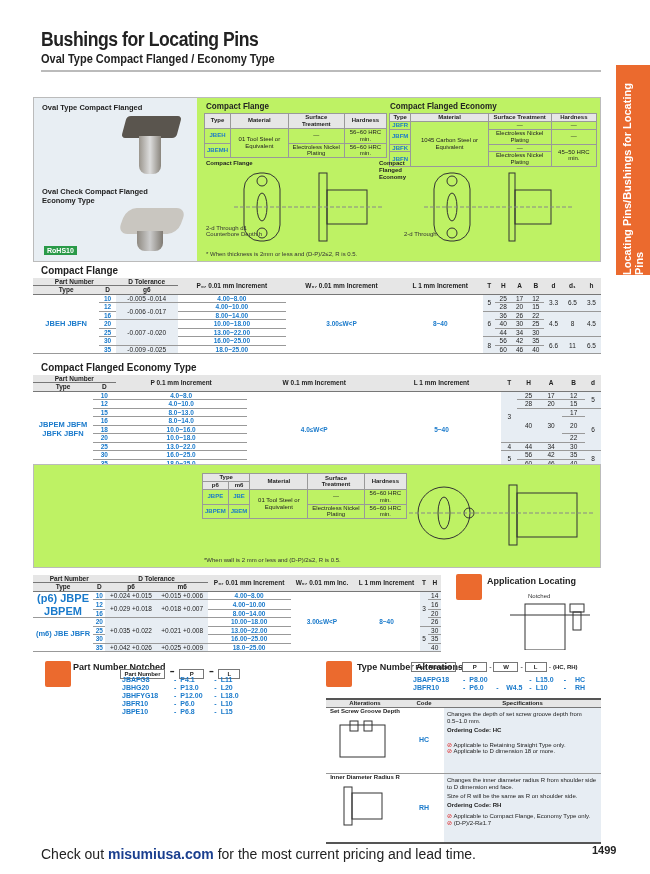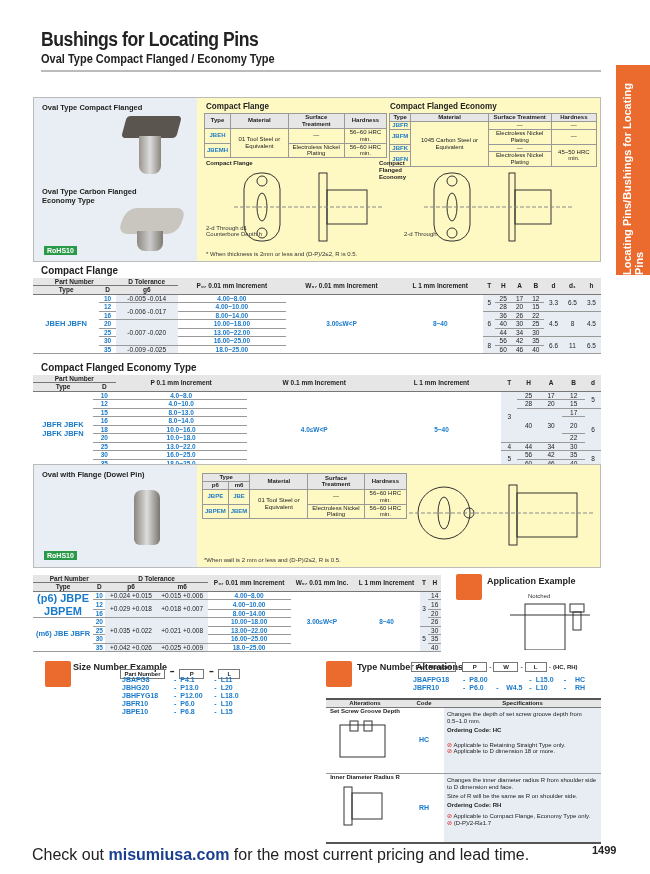--- a/index.html
+++ b/index.html
@@ -1,56 +1,56 @@
 <!DOCTYPE html>
 <html><head>
 <meta charset="utf-8">
 <style>
 *{box-sizing:border-box;margin:0;padding:0}
 body{width:650px;height:874px;background:#fff;font-family:"Liberation Sans",sans-serif;color:#222;position:relative;overflow:hidden}
 .title{position:absolute;left:41px;top:28px;font-size:20px;font-weight:bold;letter-spacing:-0.5px;transform:scaleX(0.88);transform-origin:left}
 .subtitle{position:absolute;left:41px;top:52px;font-size:12.5px;font-weight:bold;transform:scaleX(0.88);transform-origin:left}
 .hr{position:absolute;left:41px;top:70px;width:560px;height:2px;background:#bbb}
 .sidetab{position:absolute;left:616px;top:65px;width:34px;height:210px;background:#eb6a2e;color:#fff;font-size:11px;font-weight:bold;writing-mode:vertical-rl;transform:rotate(180deg);display:flex;align-items:center;justify-content:center}
-.box{position:absolute;border:1px solid #bbb;background:#fef9c3}
+.box{position:absolute;border:1px solid #bbb;background:#bef264}
 .photo{position:absolute;background:#e8eef3}
 .plab{position:absolute;font-size:7.5px;font-weight:bold;line-height:1.15}
 .rohs{position:absolute;background:#2a9a48;color:#fff;font-size:7px;font-weight:bold;padding:1px 3px}
 .secttl{position:absolute;font-size:11px;font-weight:bold;transform:scaleX(0.9);transform-origin:left}
 table{border-collapse:collapse;font-size:6.5px}
 td,th{text-align:center;padding:0 2px;line-height:1.15}
 th{font-weight:bold;background:#e6e6e6;border-bottom:1px solid #777}
 .blue{color:#1a7acb;font-weight:bold}
 .tbl{position:absolute}
 .tbl td{border-bottom:1px solid #999}
 .sh{background:#e7edf3}
 .mini td,.mini th{border:1px solid #999;font-size:6px}
 .note{position:absolute;font-size:6px;color:#333}
 .dwg{position:absolute;border:0}
 .ico{position:absolute;width:26px;height:26px;background:#eb6a2e;border-radius:2px}
 .icolab{position:absolute;font-size:9px;font-weight:bold;line-height:1.1}
 .pnbox{display:inline-block;border:1px solid #777;font-size:6px;font-weight:bold;padding:1px 3px;text-align:center}
-.footer{position:absolute;left:32px;top:846px;font-size:16px;color:#222}
+.footer{position:absolute;left:41px;top:846px;font-size:14px;color:#222}
 .footer b{color:#1a3f8f}
 .pageno{position:absolute;left:592px;top:844px;font-size:11px;font-weight:bold}
 </style>
 </head>
 <body>
 
 <div class="title">Bushings for Locating Pins</div>
 <div class="subtitle">Oval Type Compact Flanged / Economy Type</div>
 <div class="hr"></div>
 <div class="sidetab">Locating Pins/Bushings for Locating Pins</div>
 
 <div class="box" style="left:33px;top:97px;width:568px;height:165px">
  <div class="photo" style="left:0;top:0;width:163px;height:163px">
   <div class="plab" style="left:8px;top:6px">Oval Type Compact Flanged</div>
   <div style="position:absolute;left:90px;top:18px;width:55px;height:22px;background:#5a554e;border-radius:4px;transform:skewX(-15deg)"></div>
   <div style="position:absolute;left:105px;top:38px;width:22px;height:38px;background:linear-gradient(90deg,#9a958d,#ddd,#8a857d);border-radius:0 0 8px 8px"></div>
-  <div class="plab" style="left:8px;top:90px;width:110px">Oval Type Carbon Flanged Economy Type</div>
+  <div class="plab" style="left:8px;top:90px;width:110px">Oval Check Compact Flanged Economy Type</div>
   <div style="position:absolute;left:88px;top:110px;width:60px;height:26px;background:#c9c6c0;border-radius:10px;transform:skewX(-20deg)"></div>
   <div style="position:absolute;left:103px;top:133px;width:26px;height:20px;background:linear-gradient(90deg,#8f8a82,#ccc,#7f7a72);border-radius:0 0 8px 8px"></div>
   <div class="rohs" style="left:10px;top:148px">RoHS10</div>
  </div>
 
  <div class="secttl" style="left:172px;top:3px;font-size:9px">Compact Flange</div>
  <table class="mini" style="position:absolute;left:170px;top:15px;width:183px">
   <tbody>
         <tr>
           <th>Type</th>
@@ -235,21 +235,21 @@
         <th rowspan="2">H</th>
         <th rowspan="2">A</th>
         <th rowspan="2">B</th>
         <th rowspan="2">d</th>
       </tr>
  <tr>
         <th>Type</th>
         <th>D</th>
       </tr>
  <tr>
-        <td rowspan="9" class="blue" style="font-size:7.5px;width:60px">JBFR JBFK JBFK JBFN</td>
+        <td rowspan="9" class="blue" style="font-size:7.5px;width:60px">JBPEM JBFM JBFK JBFN</td>
         <td class="blue">10</td>
         <td class="blue">4.0~8.0</td>
         <td rowspan="9" class="blue">4.0≤W&lt;P</td>
         <td rowspan="9" class="blue">5~40</td>
         <td rowspan="6" class="sh">3</td>
         <td class="sh">25</td>
         <td class="sh">17</td>
         <td class="sh">12</td>
         <td rowspan="2" class="sh">5</td>
       </tr>
@@ -303,25 +303,20 @@
         <td class="blue">35</td>
         <td class="blue">18.0~25.0</td>
         <td class="sh">60</td>
         <td class="sh">46</td>
         <td class="sh">40</td>
       </tr>
 </tbody>
   </table>
 
 <div class="box" style="left:33px;top:464px;width:568px;height:104px">
- <div class="photo" style="left:0;top:0;width:163px;height:102px">
-  <div class="plab" style="left:8px;top:6px">Oval with Flange (Dowel Pin)</div>
-  <div style="position:absolute;left:100px;top:25px;width:26px;height:55px;background:linear-gradient(90deg,#8a857d,#ddd,#7a756d);border-radius:8px 8px 6px 6px"></div>
-  <div class="rohs" style="left:10px;top:86px">RoHS10</div>
- </div>
  <table class="mini" style="position:absolute;left:168px;top:8px;width:205px">
   <tbody>
         <tr>
           <th colspan="2">Type</th>
           <th rowspan="2">Material</th>
           <th rowspan="2">Surface Treatment</th>
           <th rowspan="2">Hardness</th>
         </tr>
   <tr>
           <th>p6</th>
@@ -416,31 +411,31 @@
         <td class="blue">35</td>
         <td class="sh">+0.042 +0.026</td>
         <td class="sh">+0.025 +0.009</td>
         <td class="blue">18.0~25.00</td>
         <td class="sh">40</td>
       </tr>
 </tbody>
   </table>
 
 <div class="ico" style="left:456px;top:574px"></div>
-<div class="icolab" style="left:487px;top:577px">Application Example</div>
+<div class="icolab" style="left:487px;top:577px">Application Locating</div>
 <div class="note" style="left:528px;top:593px">Notched</div>
 <svg class="dwg" style="left:500px;top:600px" width="110" height="50">
     <rect x="25" y="4" width="40" height="46" fill="none" stroke="#333"></rect>
     <line x1="10" y1="15" x2="90" y2="15" stroke="#333"></line>
     <rect x="70" y="4" width="14" height="8" fill="none" stroke="#333"></rect>
     <rect x="73" y="12" width="8" height="18" fill="none" stroke="#333"></rect>
   </svg>
 
 <div class="ico" style="left:45px;top:661px"></div>
-<div class="icolab" style="left:73px;top:663px">Size Number Example</div>
+<div class="icolab" style="left:73px;top:663px">Part Number Notched</div>
 <div style="position:absolute;left:120px;top:662px">
  <span class="pnbox" style="width:45px">Part Number</span> - <span class="pnbox" style="width:25px">P</span> - <span class="pnbox" style="width:22px">L</span>
 </div>
 <table style="position:absolute;left:120px;top:676px;font-size:7px">
  <tbody>
       <tr class="blue">
         <td style="text-align:left;width:52px">JBAFG8</td>
         <td>-</td>
         <td style="text-align:left;width:34px">P4.1</td>
         <td>-</td>

